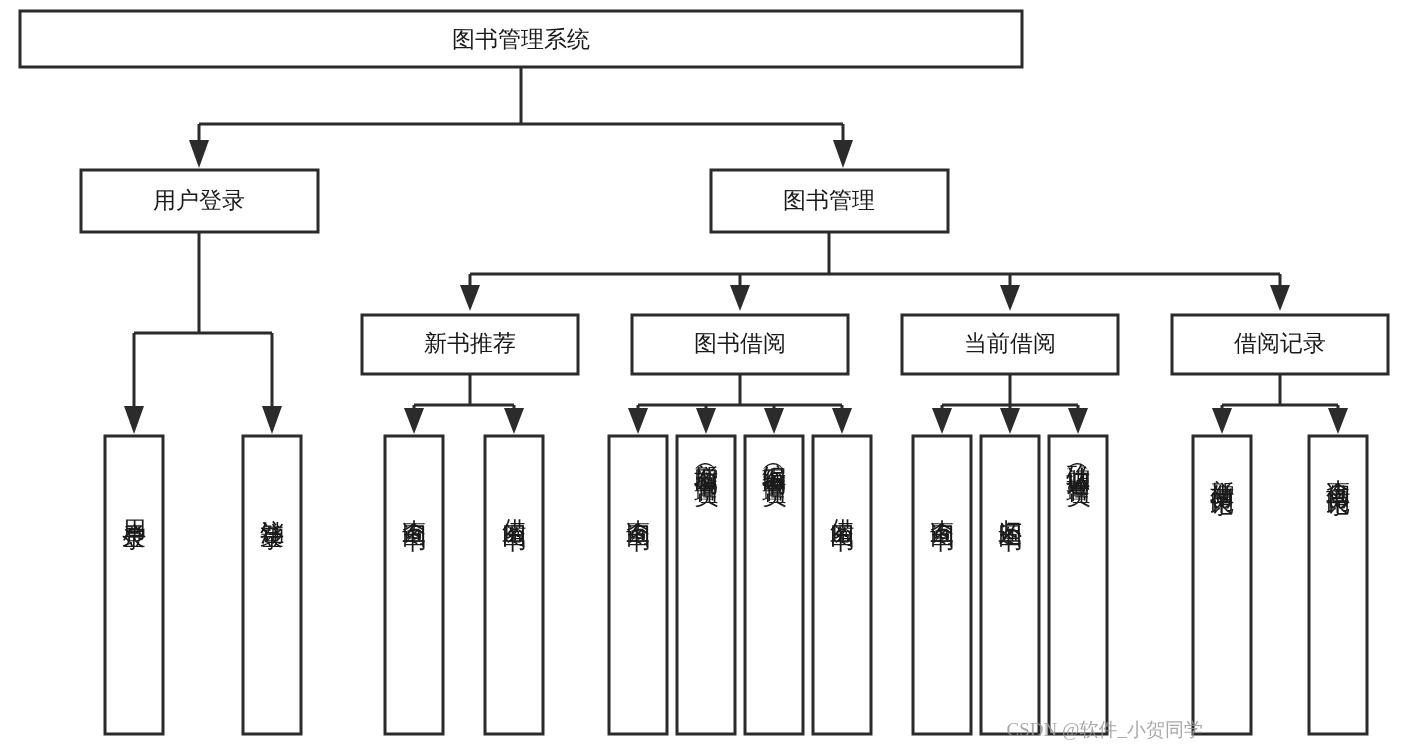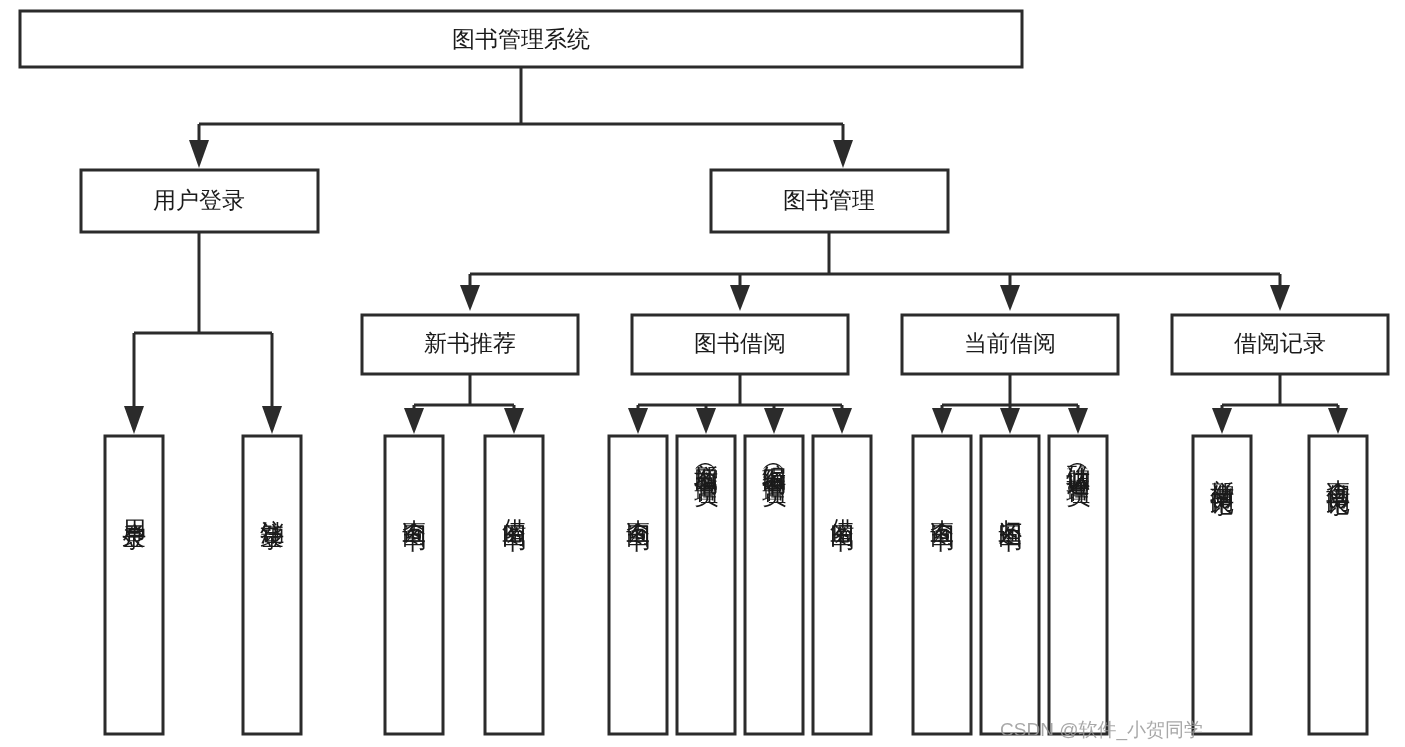--- a/index.html
+++ b/index.html
@@ -62,21 +62,21 @@
     font-size: 24px;
     line-height: 1.18;
     color: #1a1a1a;
     letter-spacing: 3px;
     white-space: nowrap;
   }
   .watermark {
     position: absolute;
     right: 10px;
     bottom: 4px;
-    font-family: Liberation Sans, sans-serif;
+    font-family: Liberation Serif, serif;
     font-size: 19px;
     color: #9a9a9a;
     opacity: 0.85;
     white-space: nowrap;
   }
 </style>
 </head>
 <body>
 
 <div id="diagram-root">

